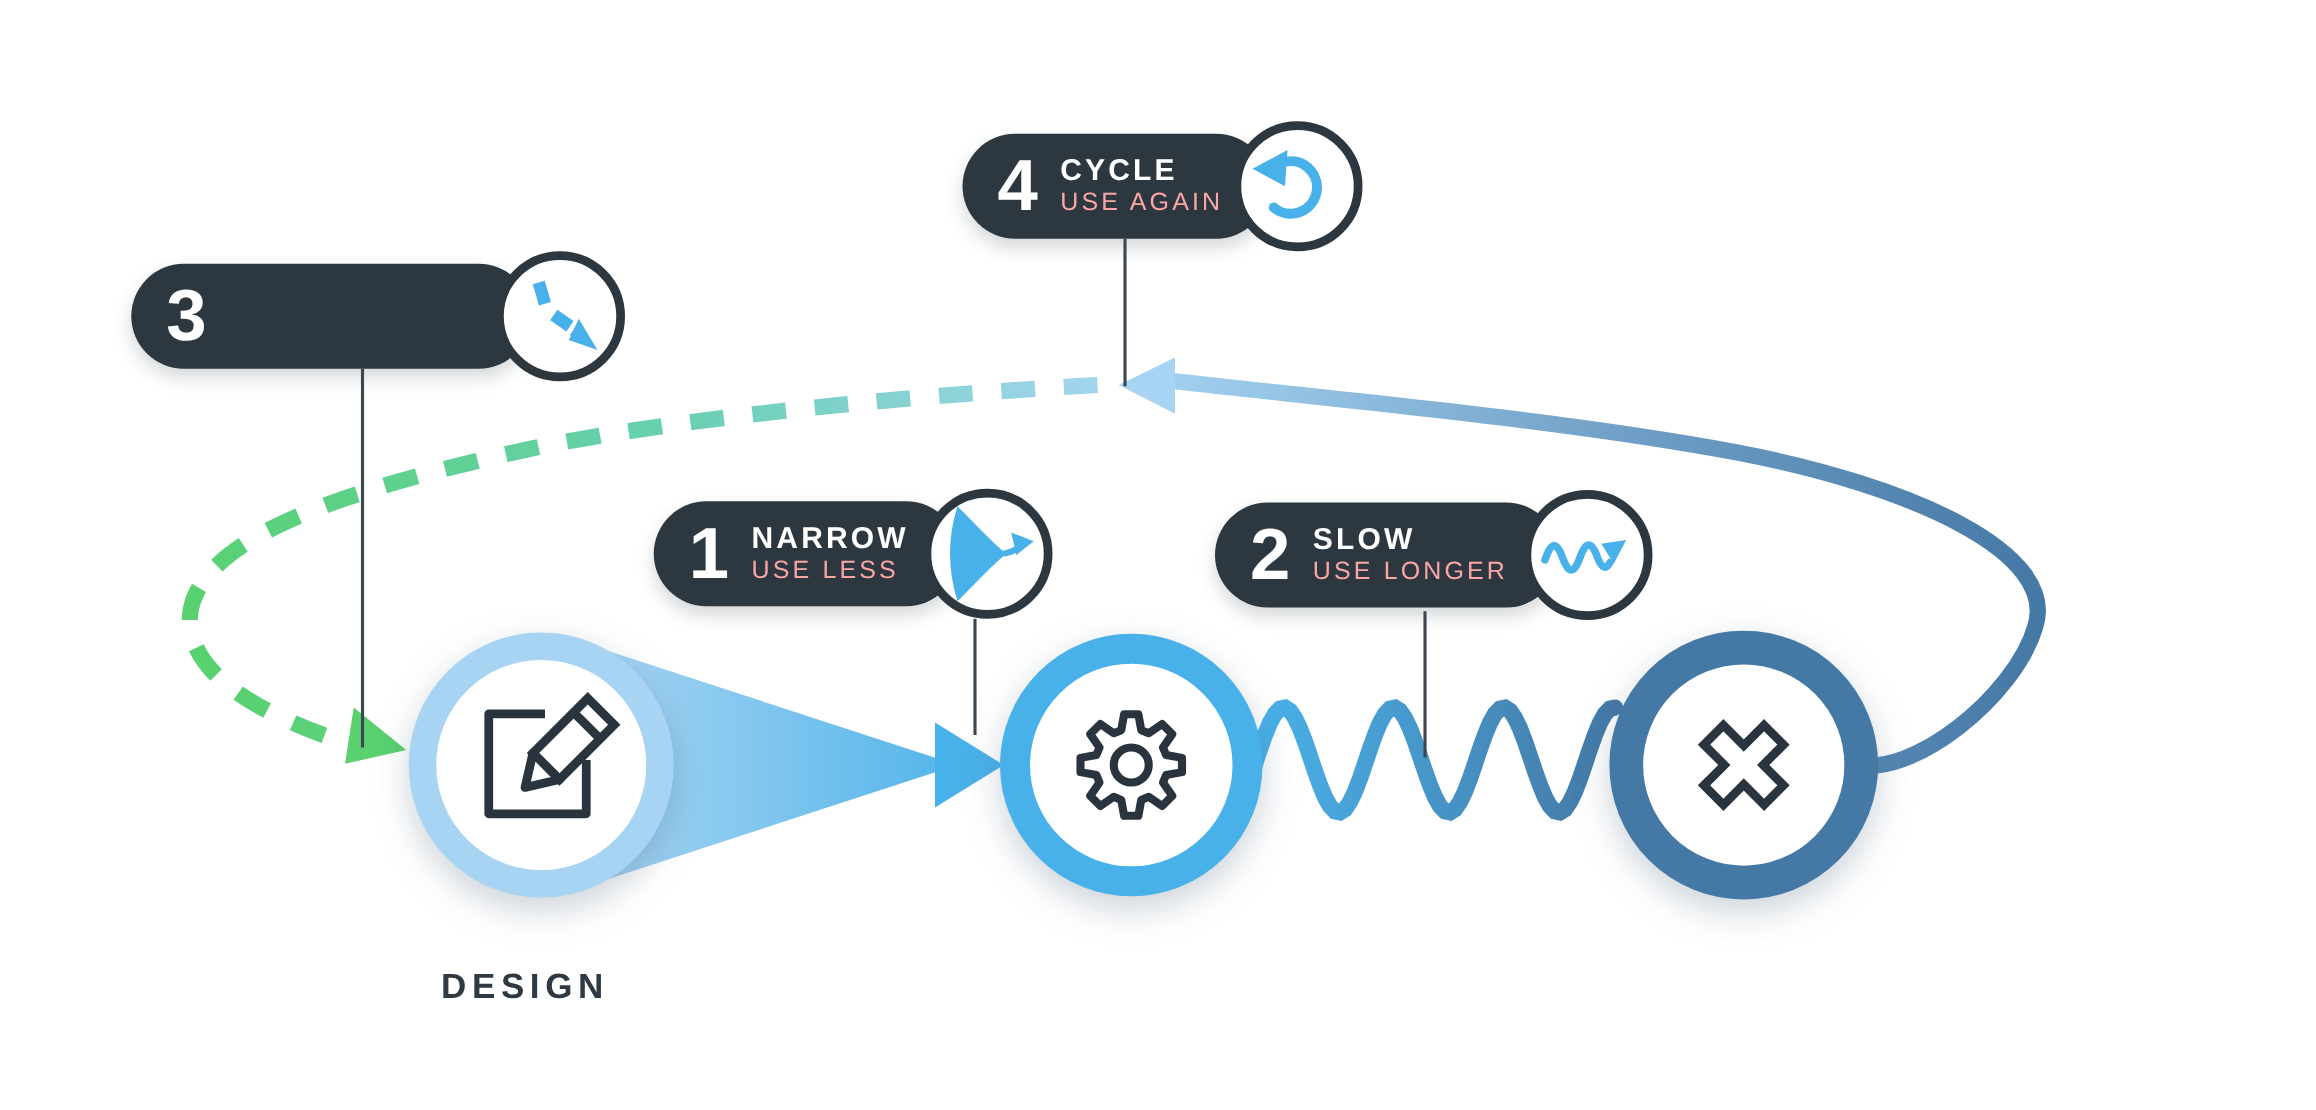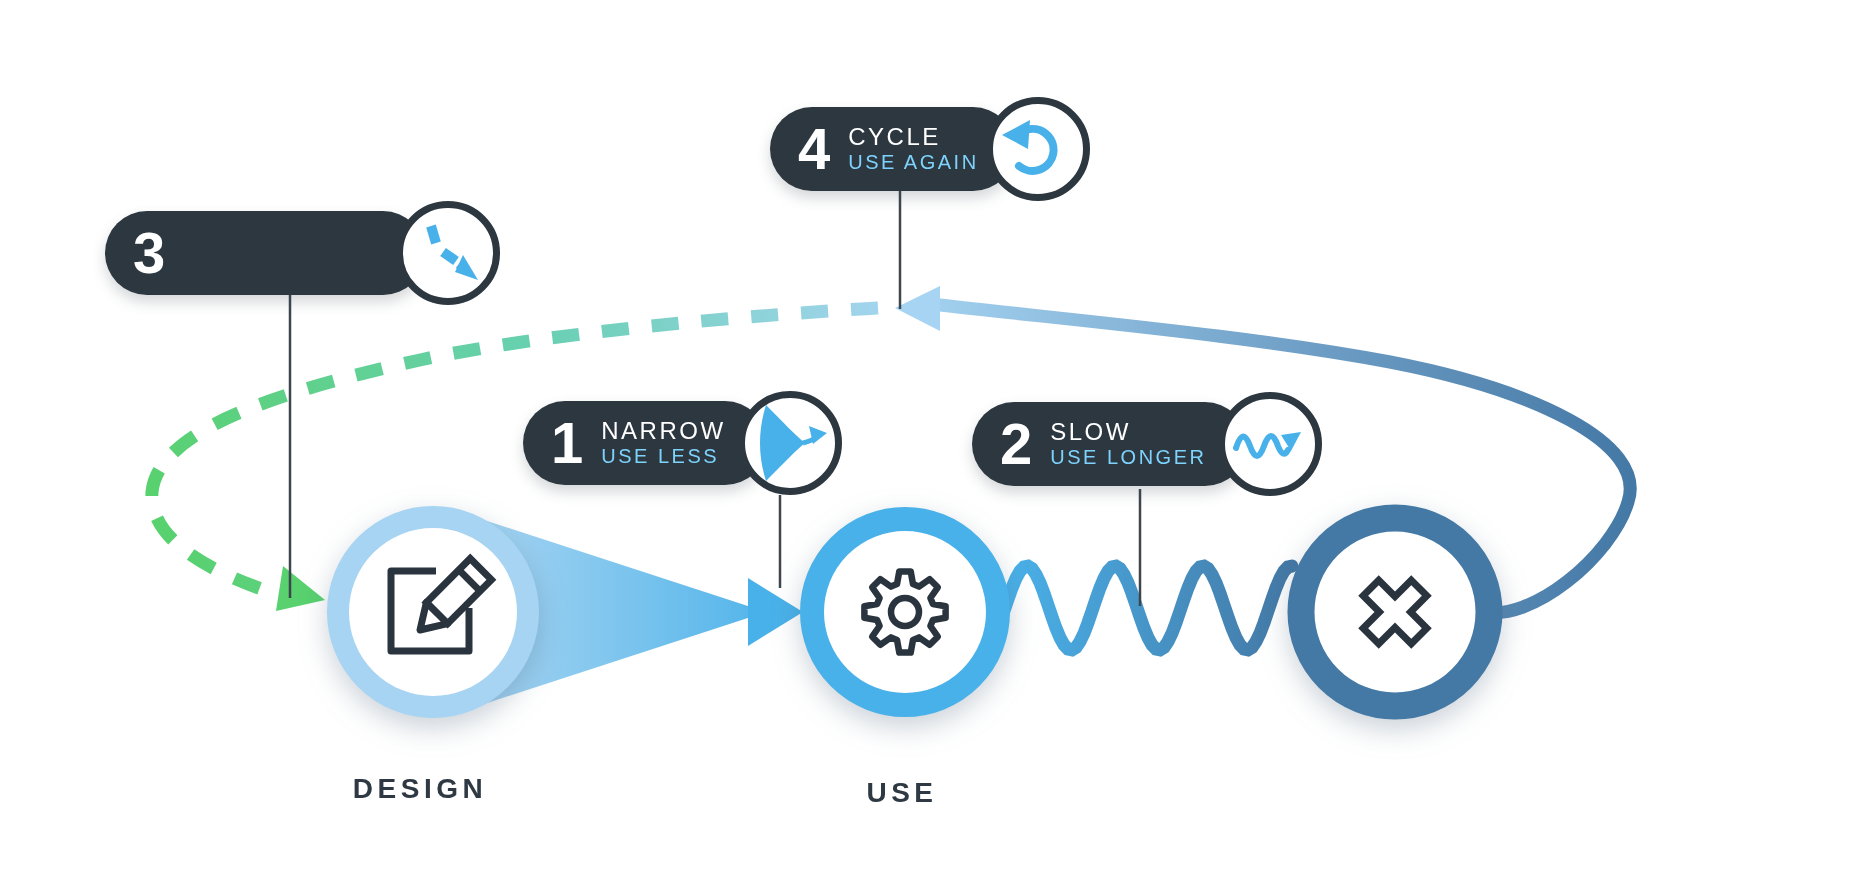--- a/index.html
+++ b/index.html
@@ -29,25 +29,25 @@
   .pill-number{
     color:#fff;
     font-size:58px;
     font-weight:700;
     line-height:84px;
     margin-right:18px;
     flex:none;
   }
   .pill-text{display:flex;flex-direction:column;justify-content:center;}
   .pill-title{
-    color:#fff;font-size:24px;font-weight:400;
+    color:#fff;font-size:24px;font-weight:700;
     letter-spacing:2.5px;line-height:27px;white-space:nowrap;
   }
   .pill-sub{
-    color:#7dd3fc;font-size:20px;font-weight:400;
+    color:#fca5a5;font-size:20px;font-weight:400;
     letter-spacing:2.5px;line-height:25px;white-space:nowrap;
   }
   .pill-badge{
     position:absolute;
     right:-75px;top:50%;
     transform:translateY(-50%);
     width:90px;height:90px;
     background:#fff;
     border:7px solid var(--c-dark);
     border-radius:50%;
@@ -211,16 +211,15 @@
         <path d="M 11 49 Q 18 27 25 47 Q 32 67 39 47 Q 46 27 53 47 Q 58 60 63 51" fill="none" class="badge-stroke" stroke-width="6" stroke-linecap="round"></path>
         <polygon points="76,33 56,36 66,52" class="badge-fill"></polygon>
       </svg>
     </div>
   </div>
 
   <div class="node-label label-design">
     <div>DESIGN</div>
   </div>
   <div class="node-label label-functional">
-    <div>USE</div>
   </div>
 
 </div>
 
 </body></html>

